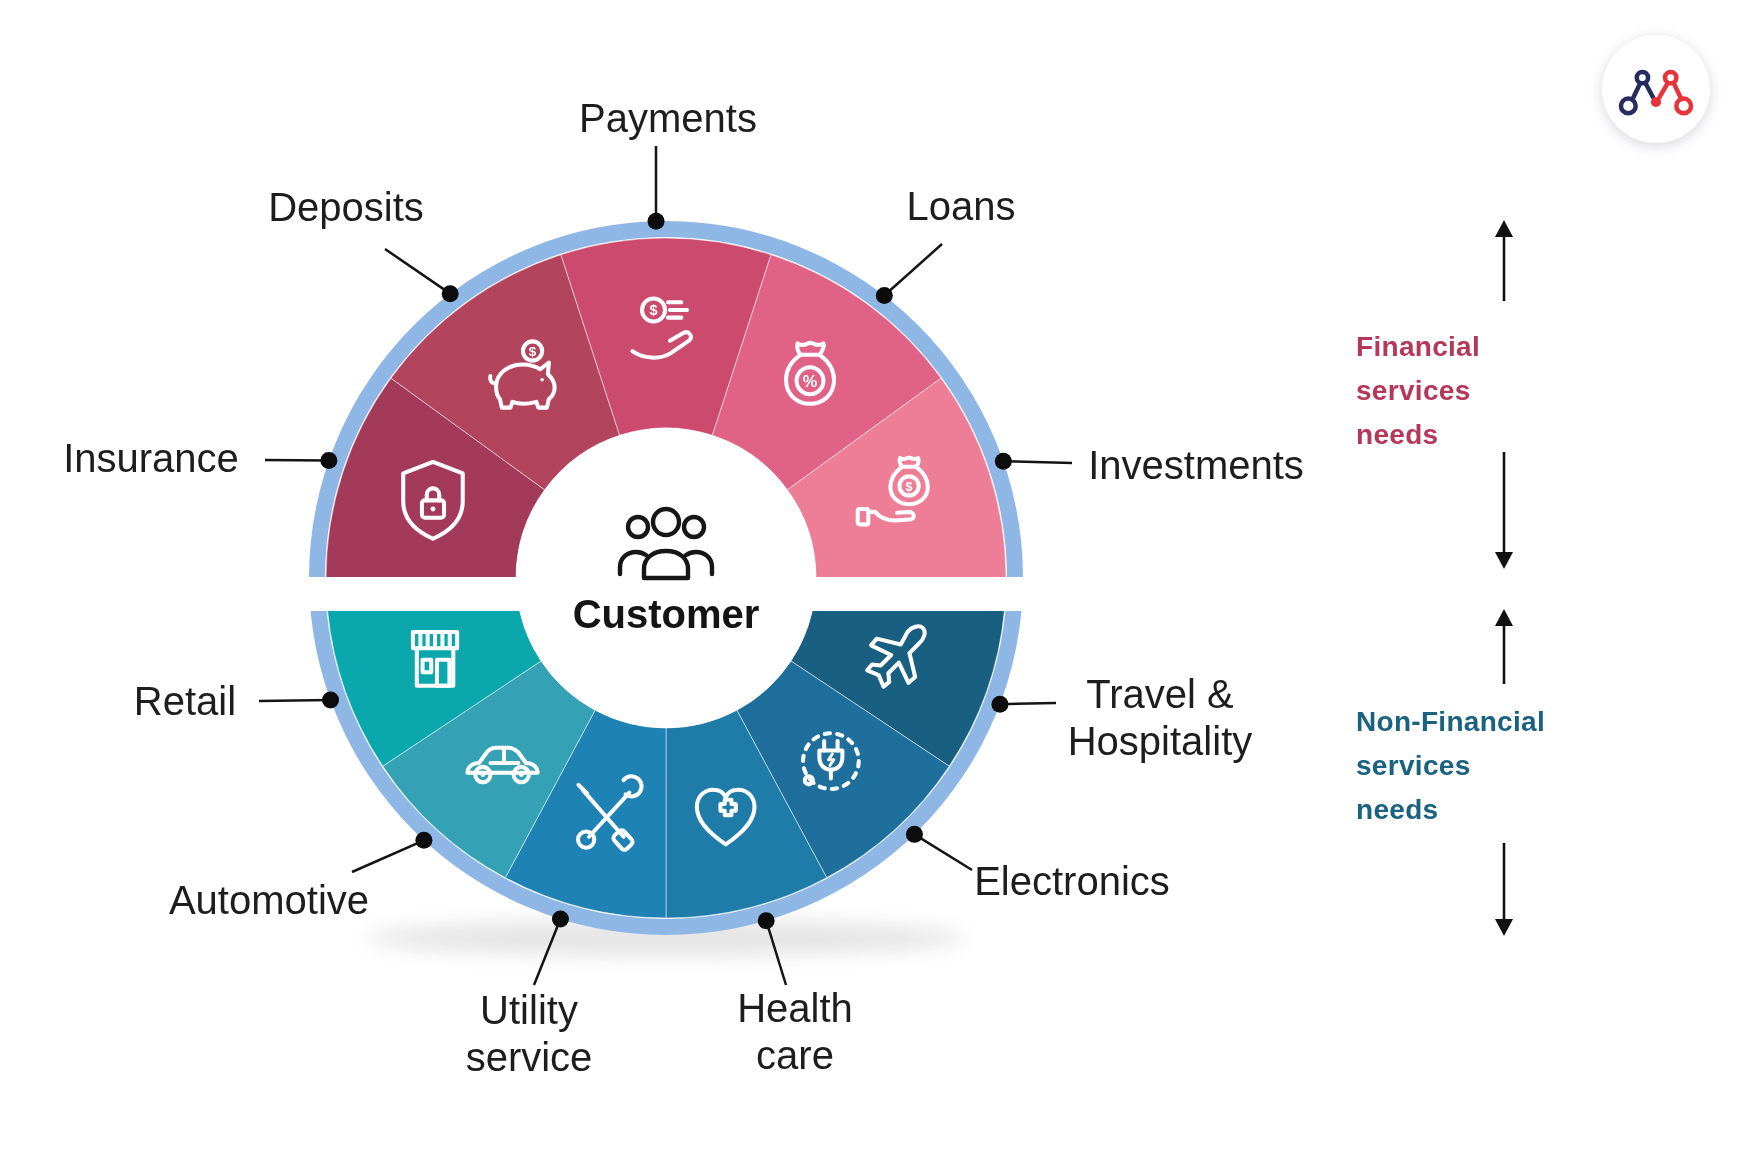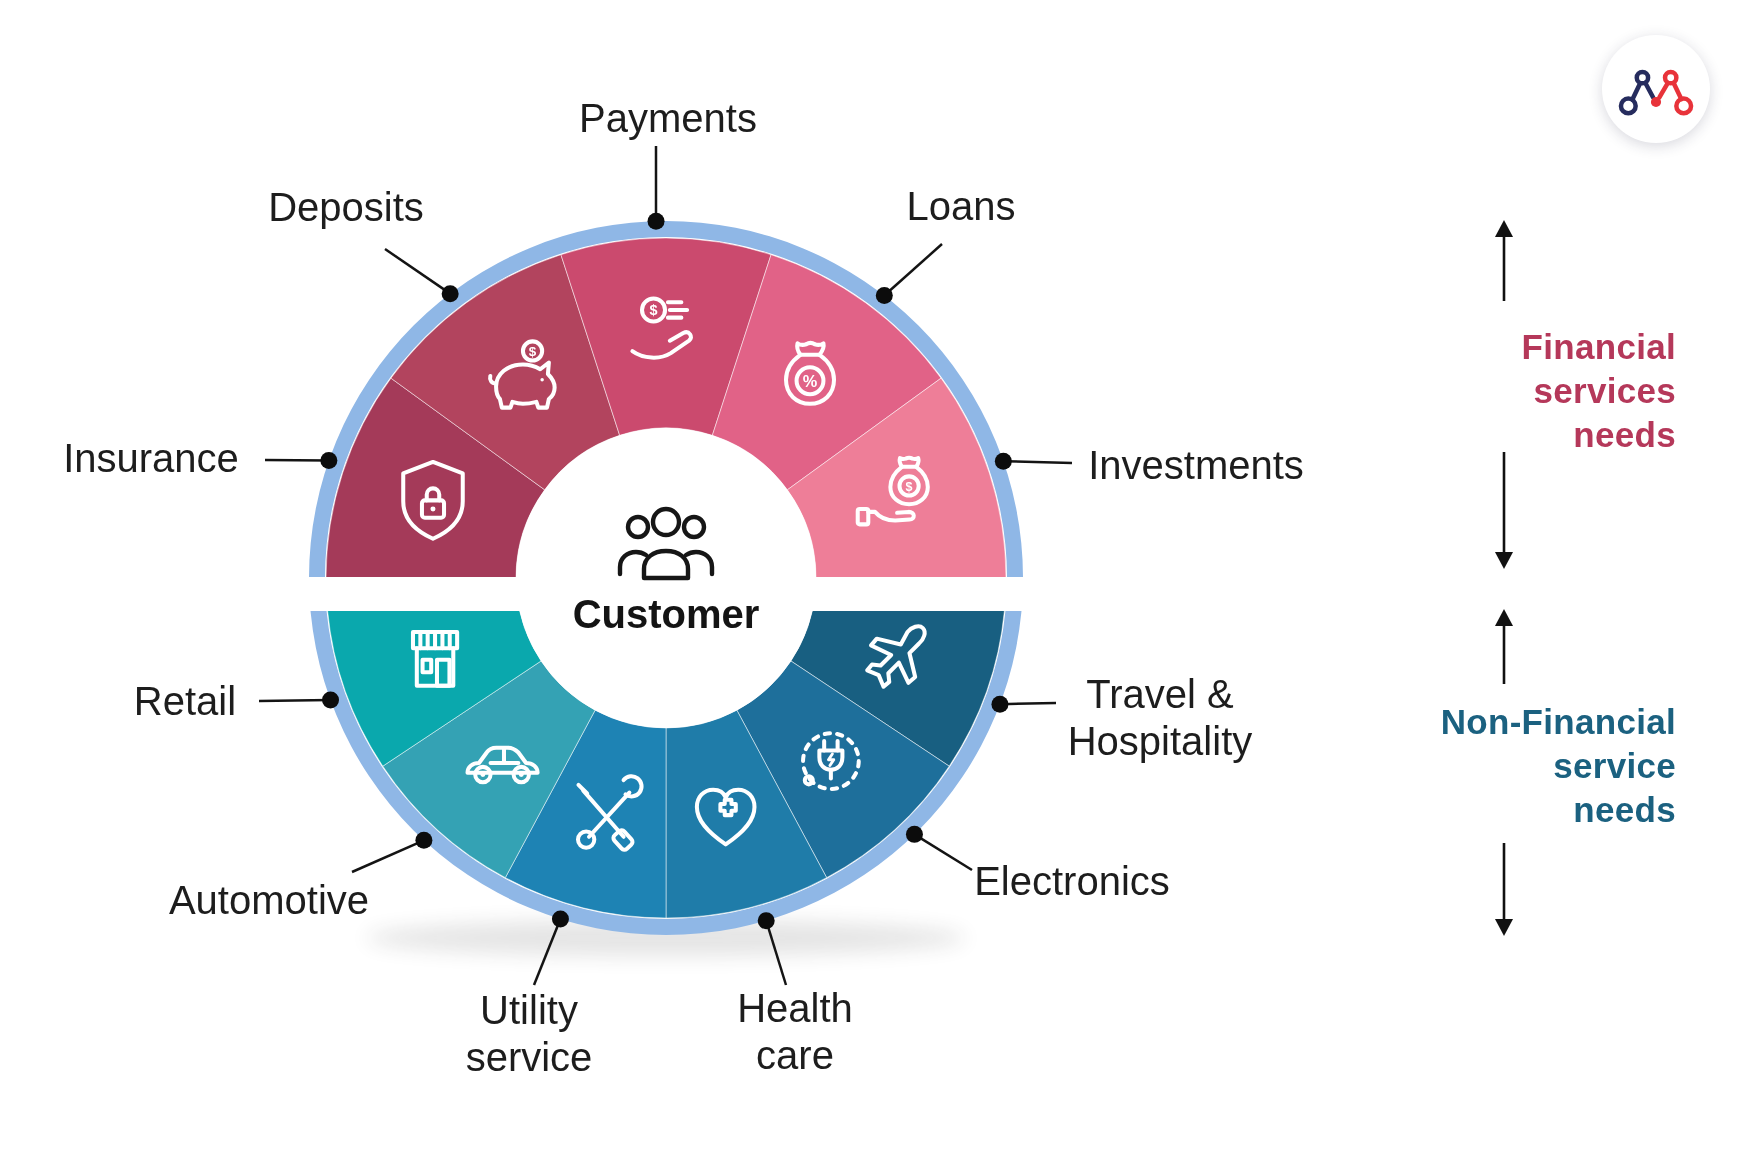--- a/index.html
+++ b/index.html
@@ -1,20 +1,20 @@
 <!DOCTYPE html>
 <html><head>
 <meta charset="utf-8">
 <style>
   html,body{margin:0;padding:0;background:#fff;}
   body{font-family:"Liberation Sans","DejaVu Sans",sans-serif;}
   .canvas{position:relative;width:1756px;height:1176px;background:#fff;overflow:hidden;}
   #wheel-svg{position:absolute;left:0;top:0;}
-  .side-title{position:absolute;width:320px;left:1356px;text-align:right;
-    font-weight:bold;font-size:35px;line-height:44px;white-space:pre-line;letter-spacing:.3px;}
+  .side-title{position:absolute;width:320px;left:1356px;text-align:left;
+    font-weight:bold;font-size:28px;line-height:44px;white-space:pre-line;letter-spacing:.3px;}
   .arrow{position:absolute;left:1492px;}
   .logo-badge{position:absolute;left:1602px;top:35px;width:108px;height:108px;border-radius:50%;
     background:#fff;box-shadow:0 3px 14px rgba(40,40,70,.18);display:flex;align-items:center;justify-content:center;}
 </style>
 </head>
 <body>
 
 <div class="canvas">
 
   <svg id="wheel-svg" width="1756" height="1176" viewBox="0 0 1756 1176">
@@ -202,21 +202,21 @@
       </svg>
   </div>
 
   <div class="arrow" style="top:608px">
     <svg width="24" height="76">
         <polygon points="12,1 3,18 21,18" fill="#111"></polygon>
         <line x1="12" y1="14" x2="12" y2="76" stroke="#111" stroke-width="2.6"></line>
       </svg>
   </div>
   <div class="side-title" style="top: 700px; color: rgb(27, 97, 128);">Non-Financial
-service
+services
 needs</div>
   <div class="arrow" style="top:843px">
     <svg width="24" height="94">
         <line x1="12" y1="0" x2="12" y2="79" stroke="#111" stroke-width="2.6"></line>
         <polygon points="12,93 3,76 21,76" fill="#111"></polygon>
       </svg>
   </div>
 
   <div class="logo-badge">
     <svg width="78" height="60" viewBox="0 0 138 100">

